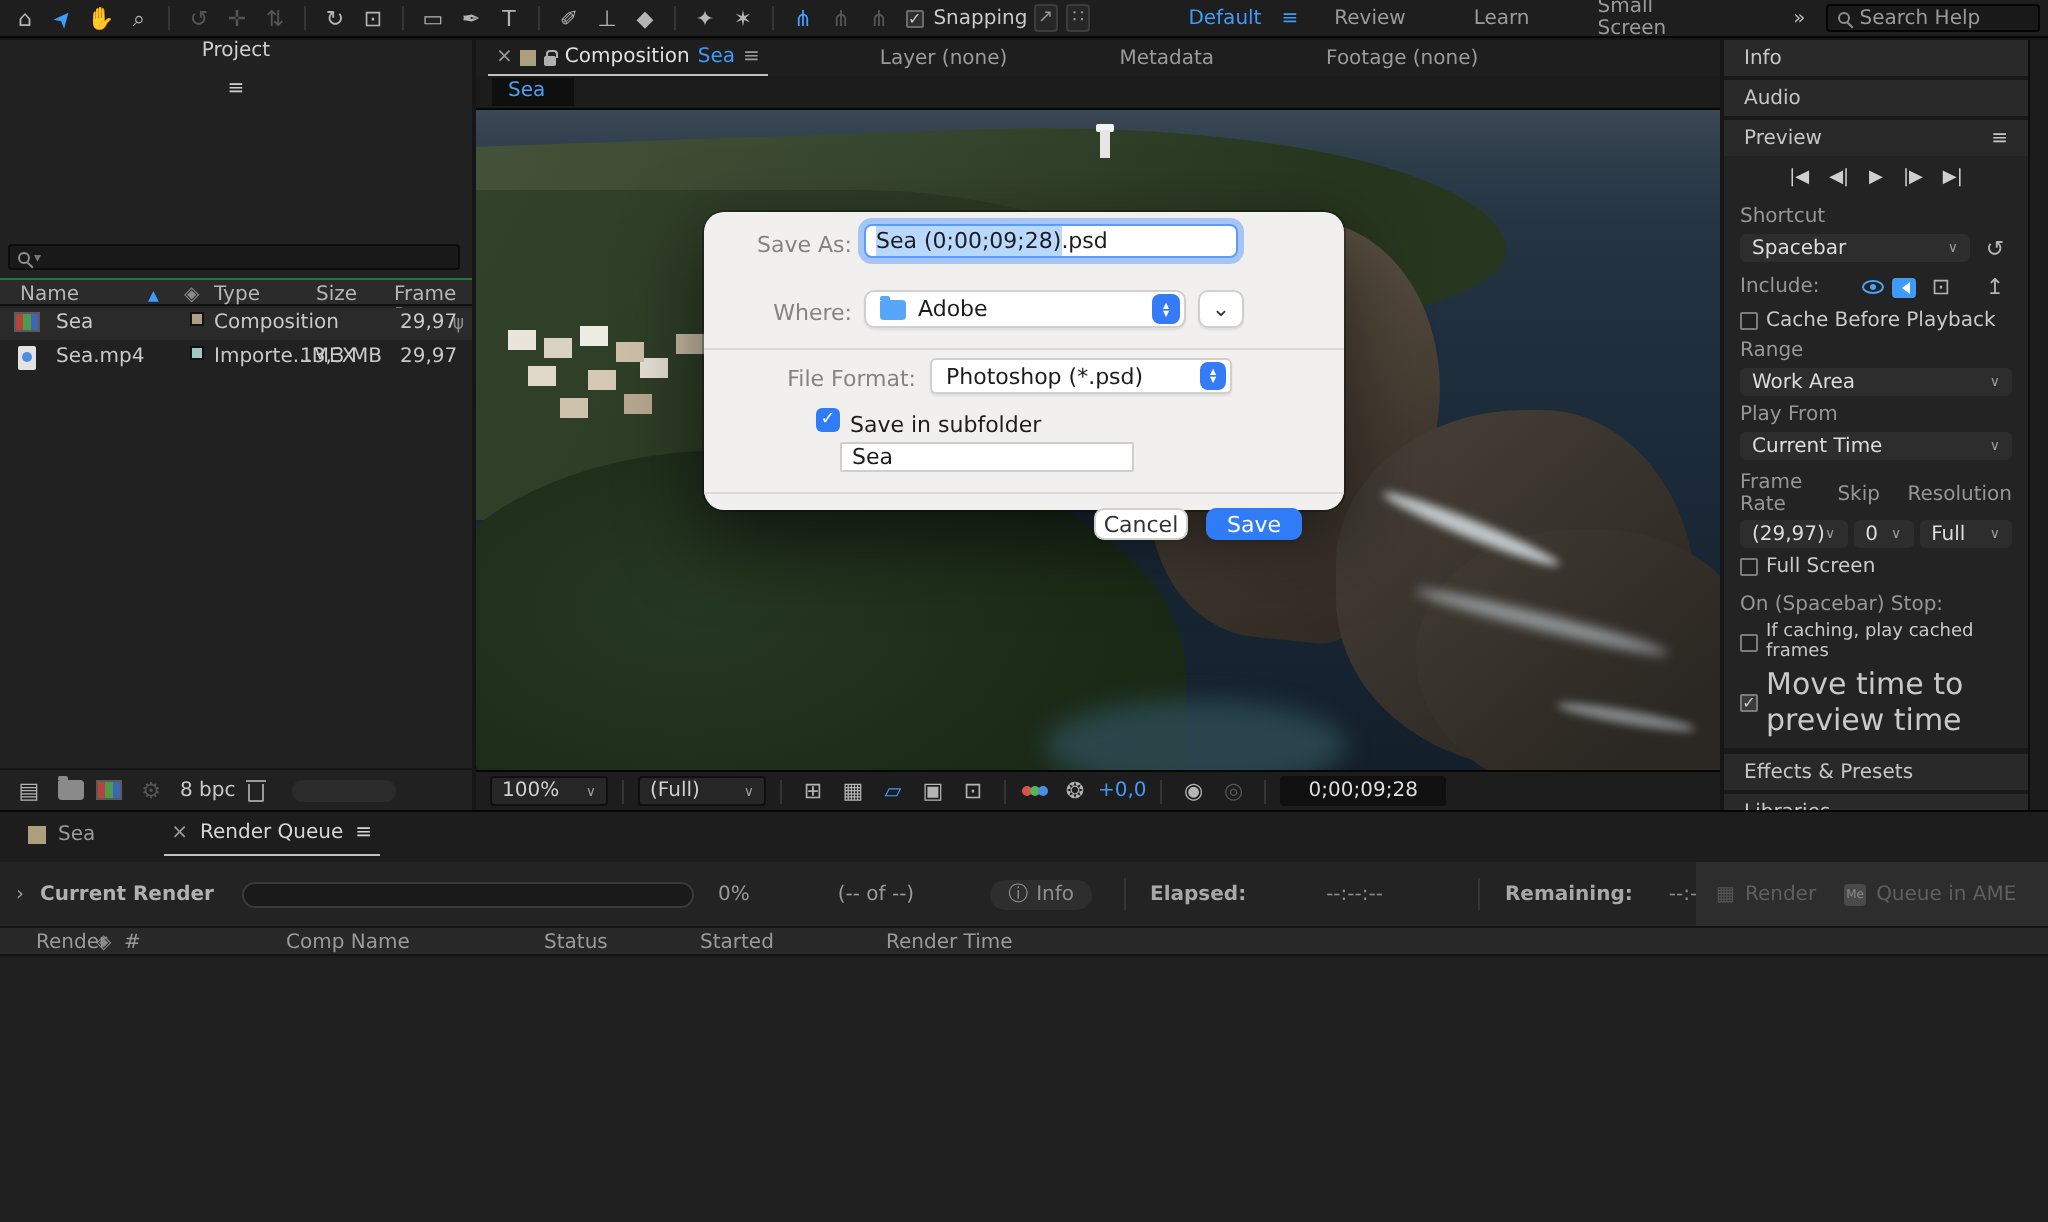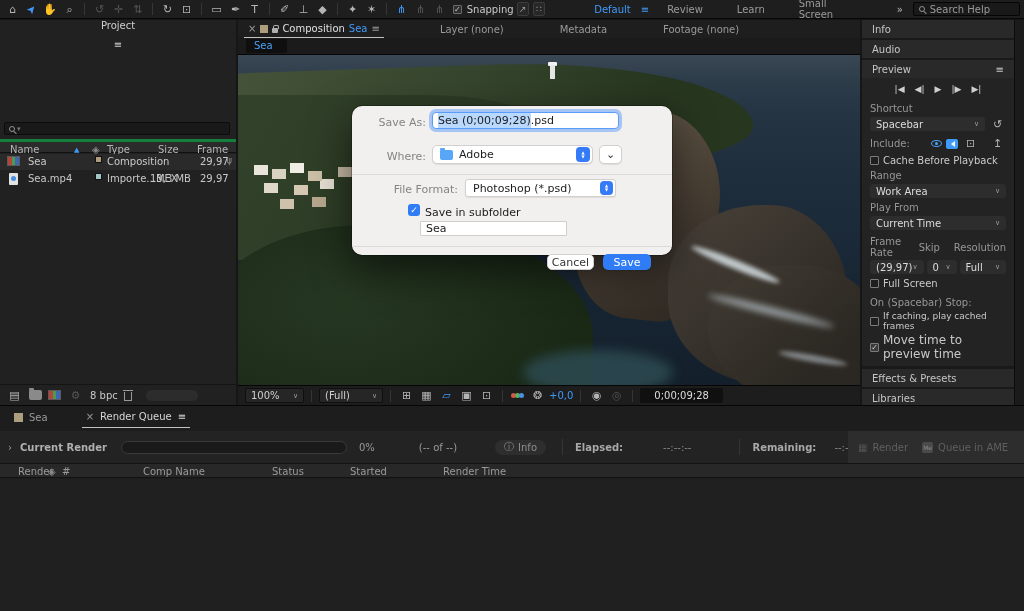--- a/index.html
+++ b/index.html
@@ -23,21 +23,21 @@
     display:flex; align-items:center; gap:5px; padding:0 5px; color:#9a9a9a; margin-left:8px; }
   .mag { width:6px; height:6px; border:1px solid #8f8f8f; border-radius:50%; position:relative; display:inline-block; flex:0 0 auto; }
   .mag::after { content:""; position:absolute; width:4px; height:1px; background:#8f8f8f; transform:rotate(45deg); right:-3px; bottom:-2px; }
 
   
   #project { left:0; top:20px; width:236px; height:385px; background:#212121; }
   #project .phead { height:18px; display:flex; align-items:center; gap:8px; padding:0 10px; color:#cfcfcf;flex-direction:column; }
   #psearch { position:absolute; left:4px; top:102px; width:226px; height:13px; background:#191919;
     border:1px solid #0c0c0c; border-radius:2px; display:flex; align-items:center; padding:0 4px; gap:2px; }
   #ptablehead { position:absolute; left:0; top:119px; width:236px; height:14px; background:#2b2b2b;
-    border-top:3px solid #15803d; border-bottom:1px solid #111; color:#b5b5b5; }
+    border-top:1px solid #15803d; border-bottom:1px solid #111; color:#b5b5b5; }
   #ptablehead span, .prow span { position:absolute; top:2px; }
   .prow { position:absolute; left:0; width:236px; height:16px; }
   .swatch { position:absolute; width:7px; height:7px; top:4px; left:95px; border:1px solid #111; }
   .cthumb { position:absolute; left:7px; top:2px; width:13px; height:10px; border:1px solid #5a5a5a;
     background:linear-gradient(90deg,#b5453c 0 34%,#4c9b4a 34% 67%,#3e66b5 67%); }
   .doc { position:absolute; left:9px; top:1px; width:9px; height:12px; background:#e3e3e3; border-radius:1px; }
   .doc::after { content:""; position:absolute; left:2px; top:3px; width:5px; height:5px; background:#4a90e2; border-radius:50%; }
   #pfoot { position:absolute; left:0; top:364px; width:236px; height:21px; background:#212121;
     border-top:1px solid #141414; display:flex; align-items:center; gap:6px; padding:0 6px; }
   .trash { width:8px; height:9px; border:1px solid #9a9a9a; border-top:none; border-radius:0 0 1px 1px; position:relative; margin-top:2px; }
@@ -381,21 +381,21 @@
       <span class="cb"></span>
       <span>Full Screen</span>
     </div>
     <div class="slabel" style="margin-top:4px">On (Spacebar) Stop:</div>
     <div class="srow">
       <span class="cb"></span>
       <span style="font-size:9px">If caching, play cached frames</span>
     </div>
     <div class="srow">
       <span class="cb on">✓</span>
-      <span style="font-size:12px">Move time to preview time</span>
+      <span style="font-size:15px">Move time to preview time</span>
     </div>
   </div>
   <div class="shead" style="margin-top:3px">
     <span>Effects &amp; Presets</span>
   </div>
   <div class="shead">
     <span>Libraries</span>
   </div>
   <div class="shead">
     <span>Tracker</span>

